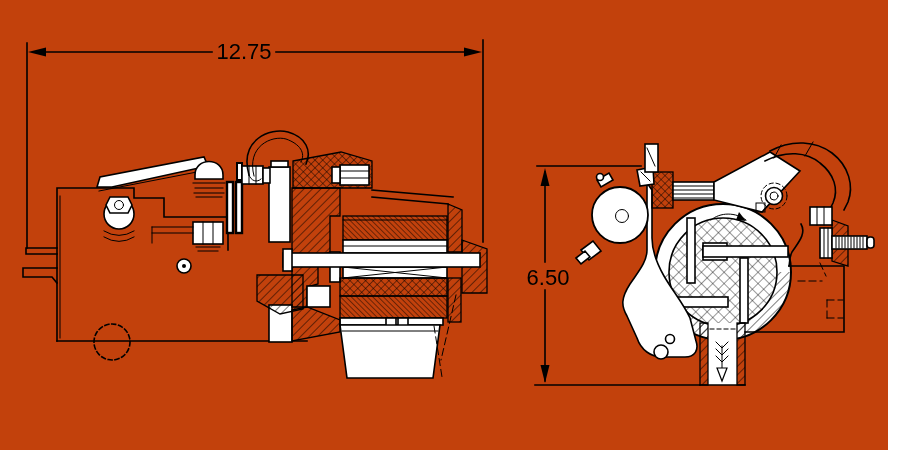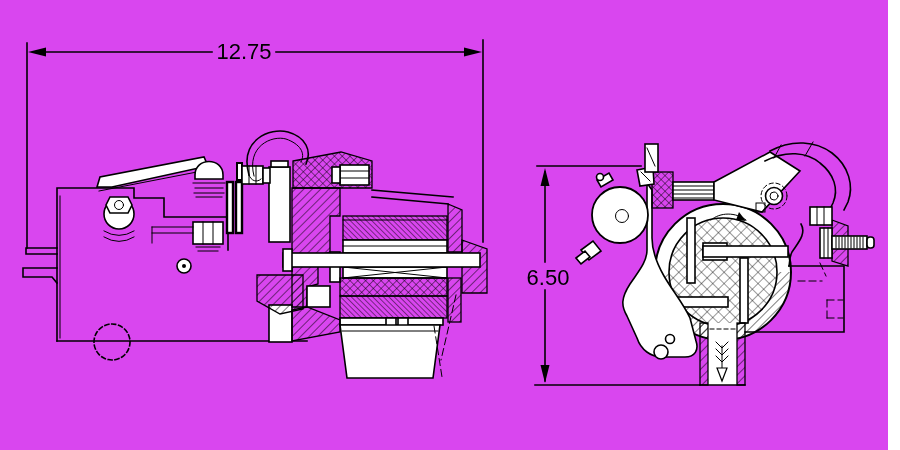--- a/index.html
+++ b/index.html
@@ -1,16 +1,16 @@
 <!DOCTYPE html>
 <html><head>
 <meta charset="utf-8">
 <style>
   html,body{margin:0;padding:0;background:#ffffff;}
-  .stage{width:888px;height:450px;background:#d946ef;position:relative;overflow:hidden;}
+  .stage{width:888px;height:450px;background:#c2410c;position:relative;overflow:hidden;}
   svg{display:block;}
   .ln{stroke:#000;stroke-width:1.6;fill:none;stroke-linecap:square;}
   .thin{stroke-width:1;}
   .w{fill:#fff;stroke:#000;stroke-width:1.6;}
   .wn{fill:#fff;stroke:none;}
   .h1{fill:url(#h1);stroke:#000;stroke-width:1.3;}
   .h1n{fill:url(#h1);stroke:none;}
   .h2{fill:url(#h2);stroke:#000;stroke-width:1.3;}
   .x1{fill:url(#x1);stroke:#000;stroke-width:1.3;}
   .xd{fill:url(#xd);stroke:#000;stroke-width:1.6;}

